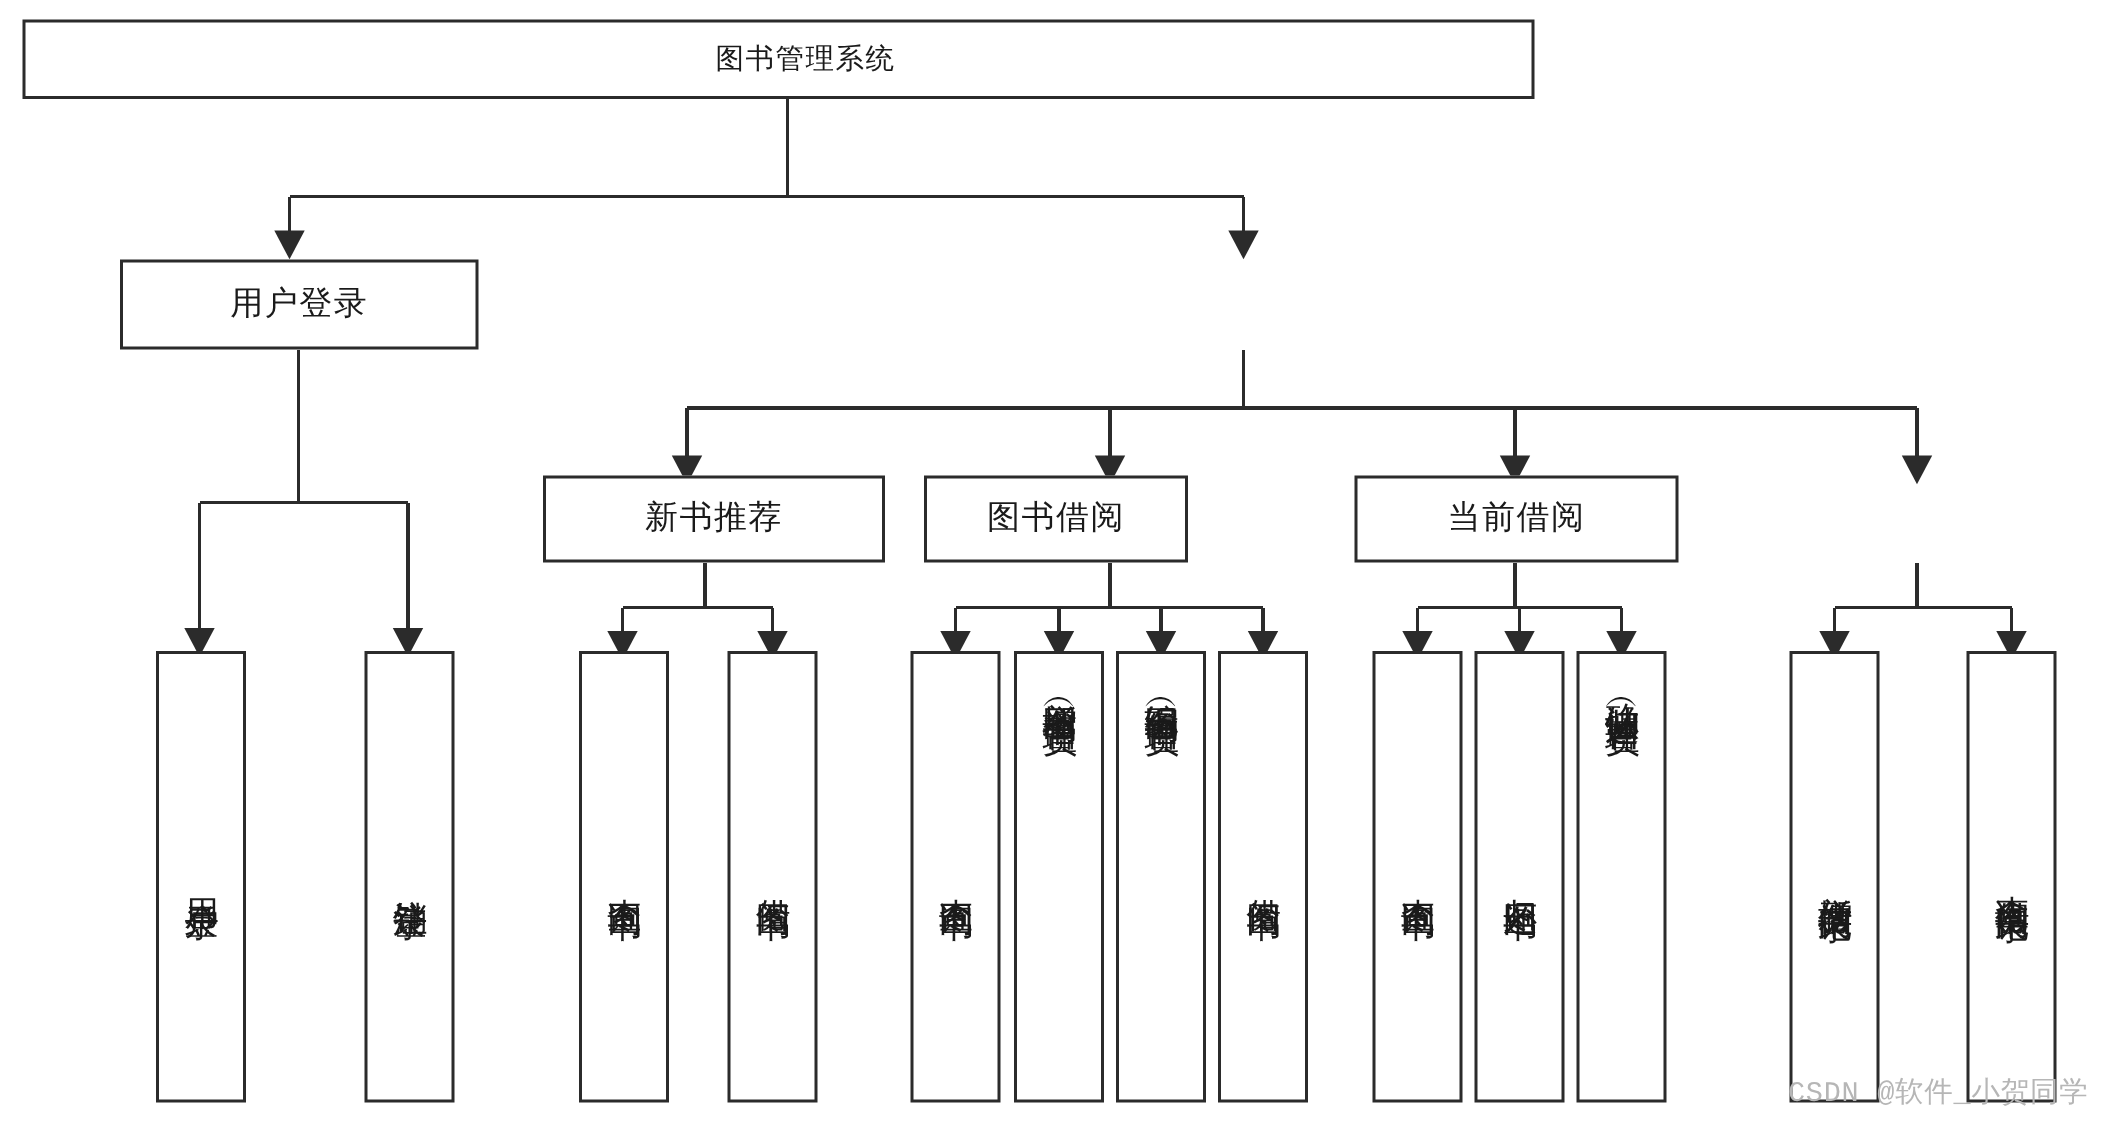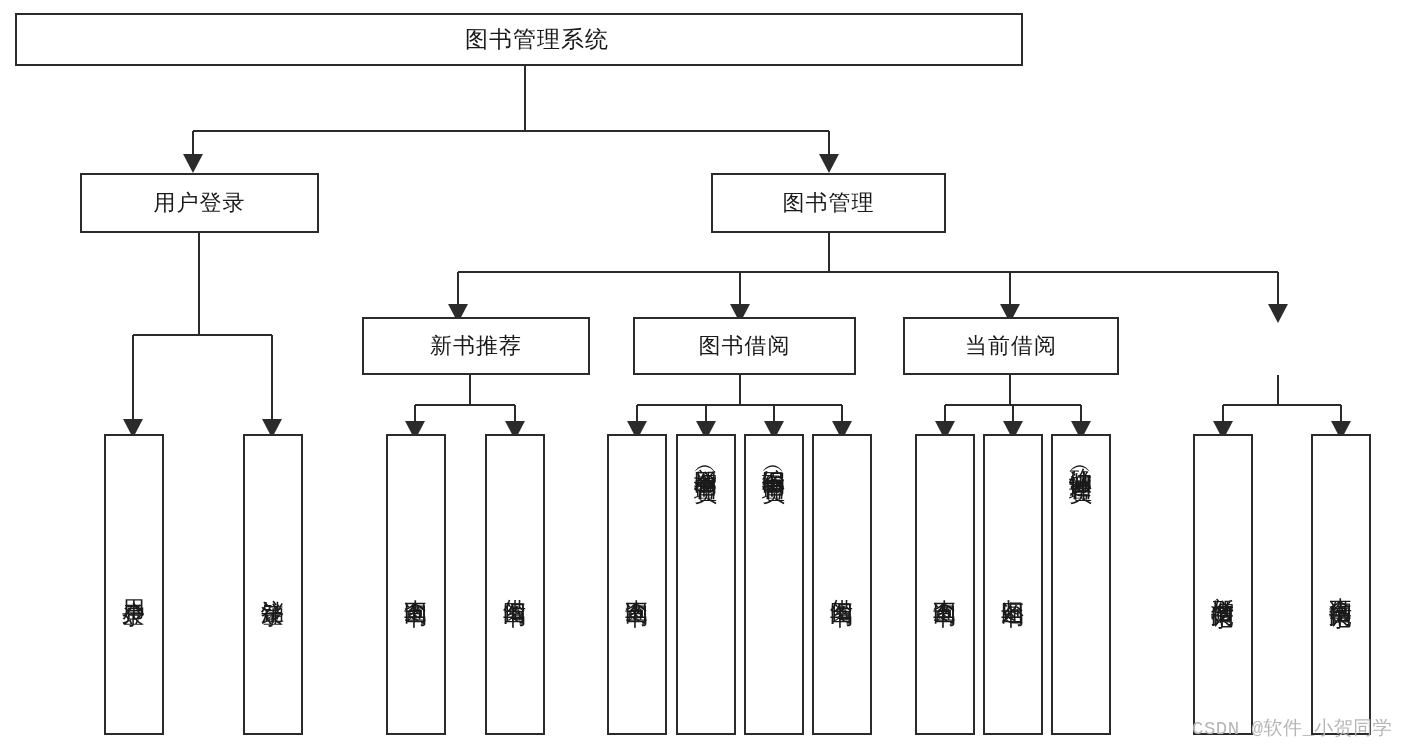--- a/index.html
+++ b/index.html
@@ -41,21 +41,21 @@
     text-align: center;
     line-height: 1.18;
   }
   
   .node.horizontal .node-label {
     writing-mode: horizontal-tb;
     font-size: 22px;
     letter-spacing: 1px;
   }
   .node.root .node-label {
-    font-size: 23px;
+    font-size: 19px;
     margin-left: 36px;
   }
   
   .node.vertical {
     align-items: flex-start;
     padding-top: 14px;
   }
   .node.vertical .node-label {
     writing-mode: vertical-rl;
     text-orientation: upright;
@@ -134,29 +134,26 @@
   </svg>
 
   <div class="node horizontal root" style="left:15px; top:13px; width:1008px; height:53px;">
     <span class="node-label">图书管理系统</span>
   </div>
 
   <div class="node horizontal" style="left:80px; top:173px; width:239px; height:60px;">
     <span class="node-label">用户登录</span>
   </div>
 
-  <div class="node horizontal" style="left:711px; top:173px; width:235px; height:60px;">
-    <span class="node-label">图书管理</span>
-  </div>
 
   <div class="node horizontal" style="left:362px; top:317px; width:228px; height:58px;">
     <span class="node-label">新书推荐</span>
   </div>
 
-  <div class="node horizontal" style="left:633px; top:317px; width:223px; height:58px;">
+  <div class="node horizontal" style="left:616px; top:317px; width:176px; height:58px;">
     <span class="node-label">图书借阅</span>
   </div>
 
   <div class="node horizontal" style="left:903px; top:317px; width:216px; height:58px;">
     <span class="node-label">当前借阅</span>
   </div>
 
 
   <div class="node vertical centered" style="left:104px; top:434px; width:60px; height:301px;">
     <span class="node-label">用户登录</span>

